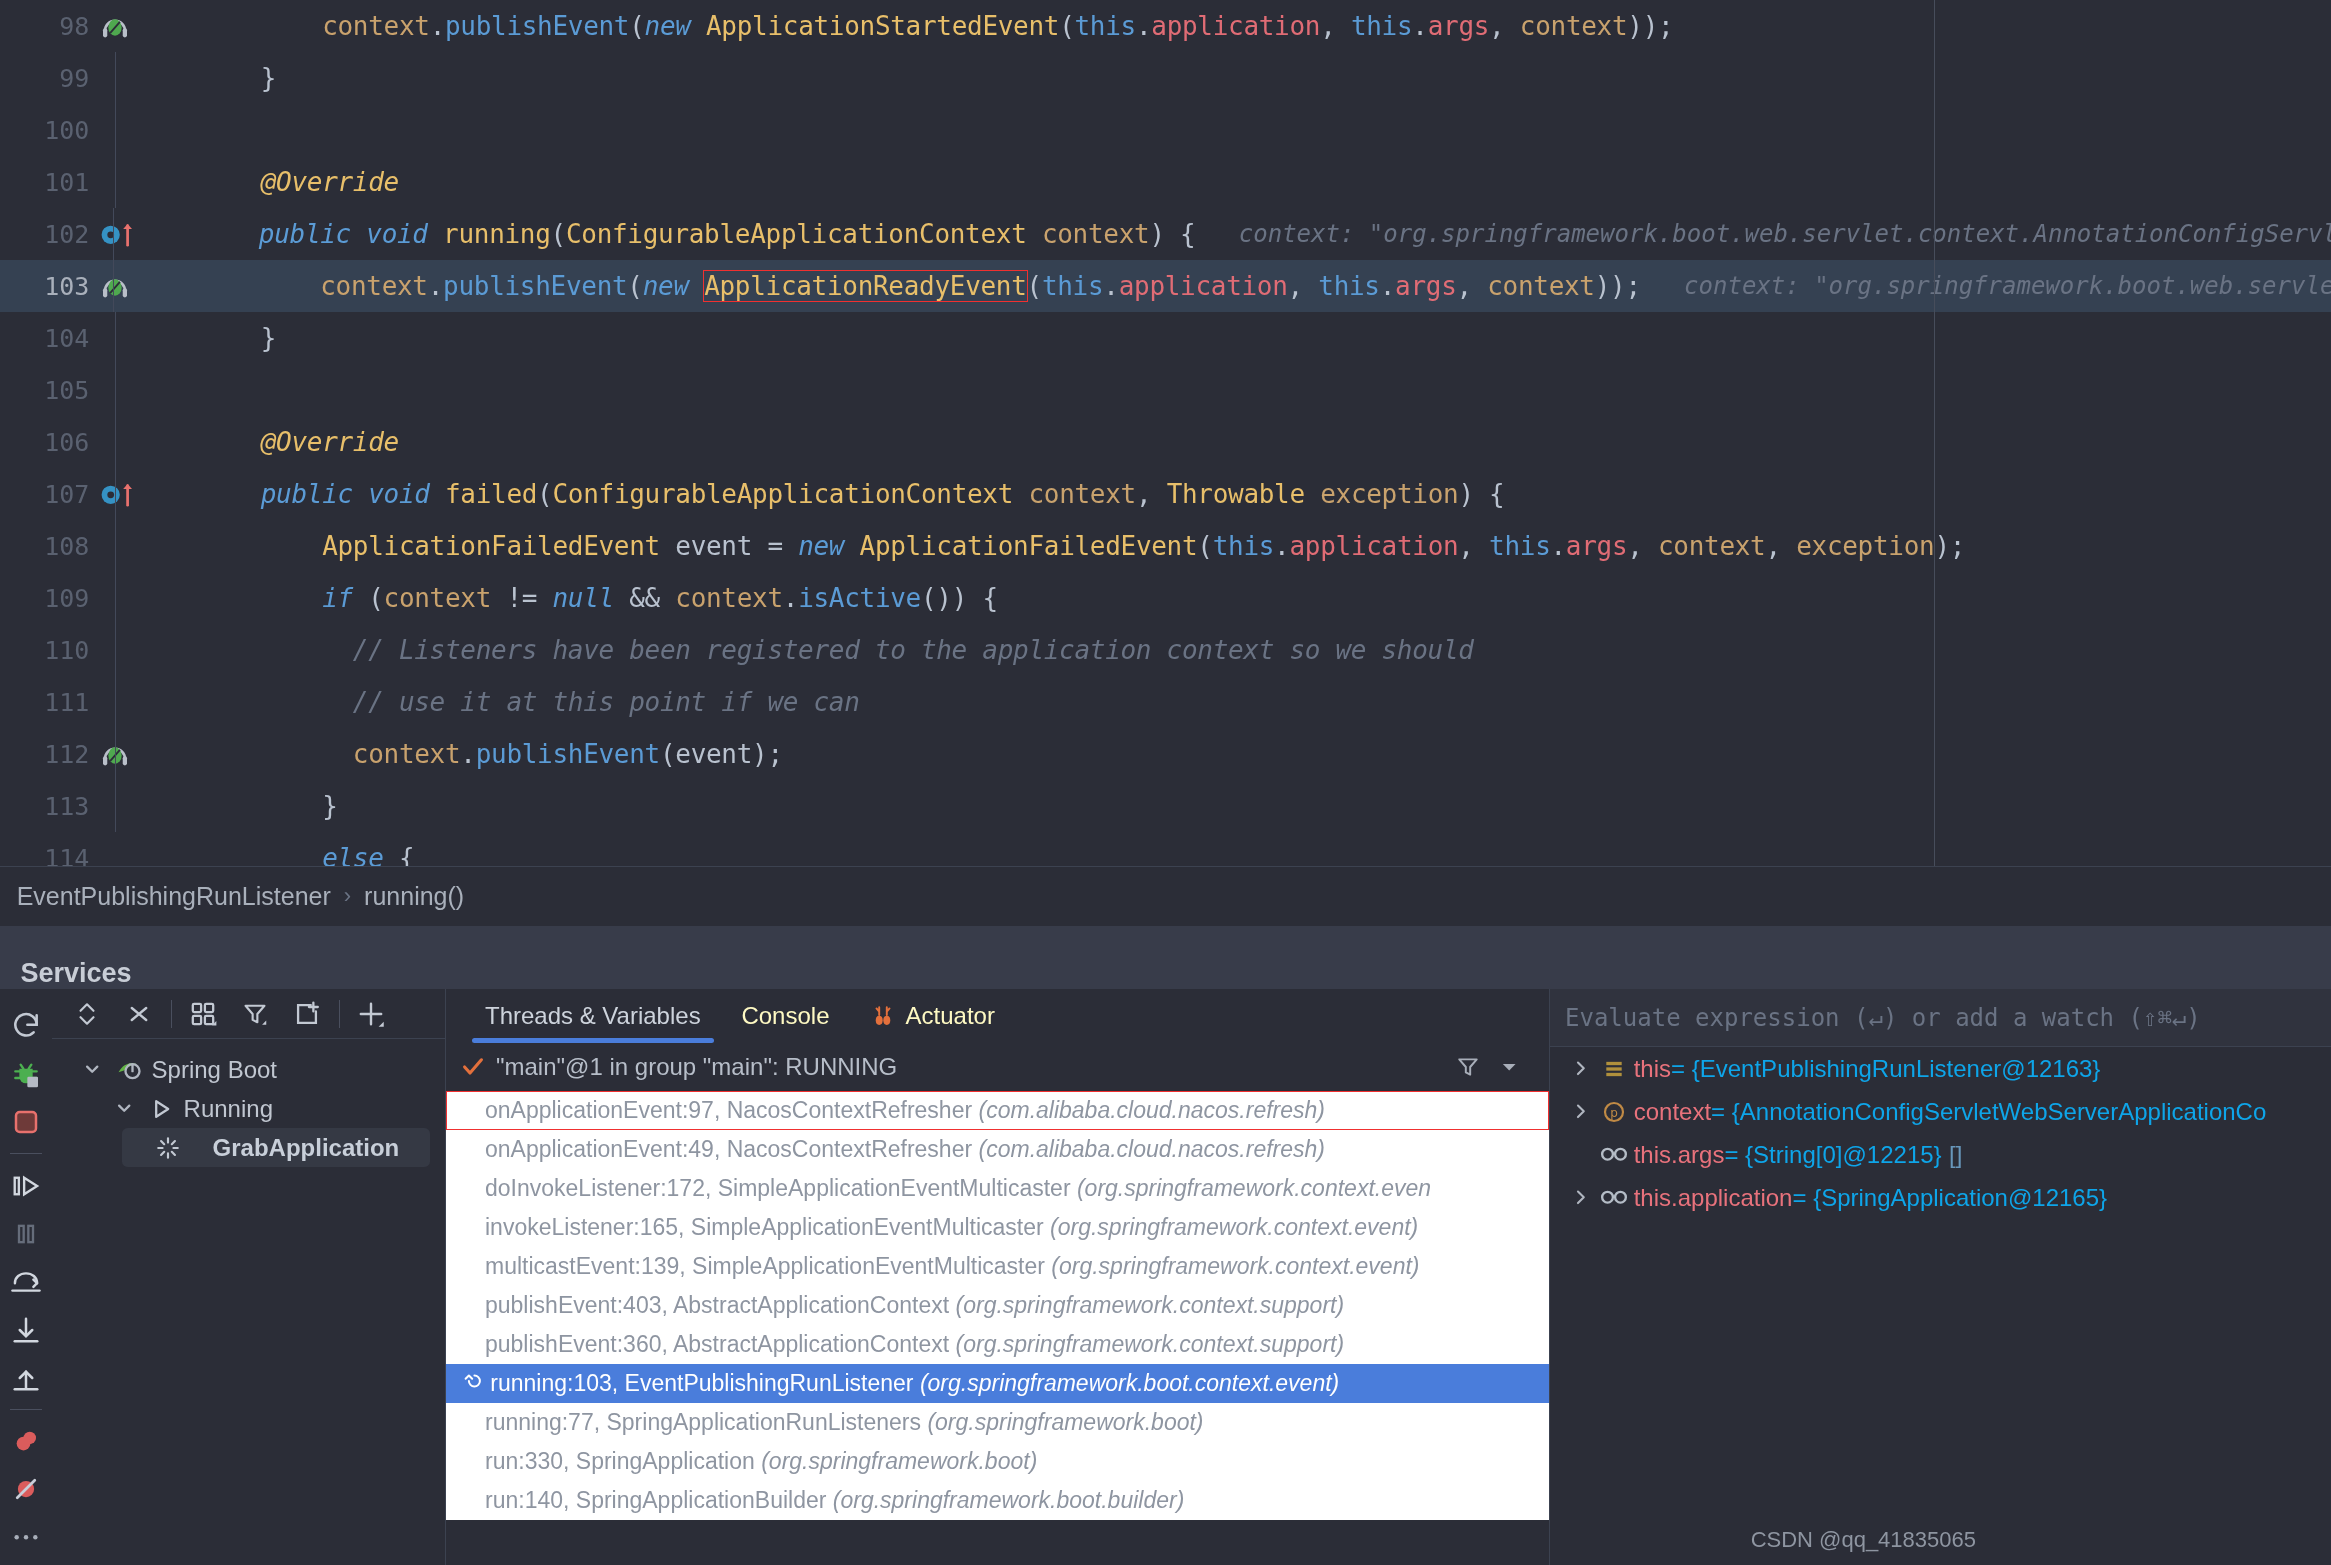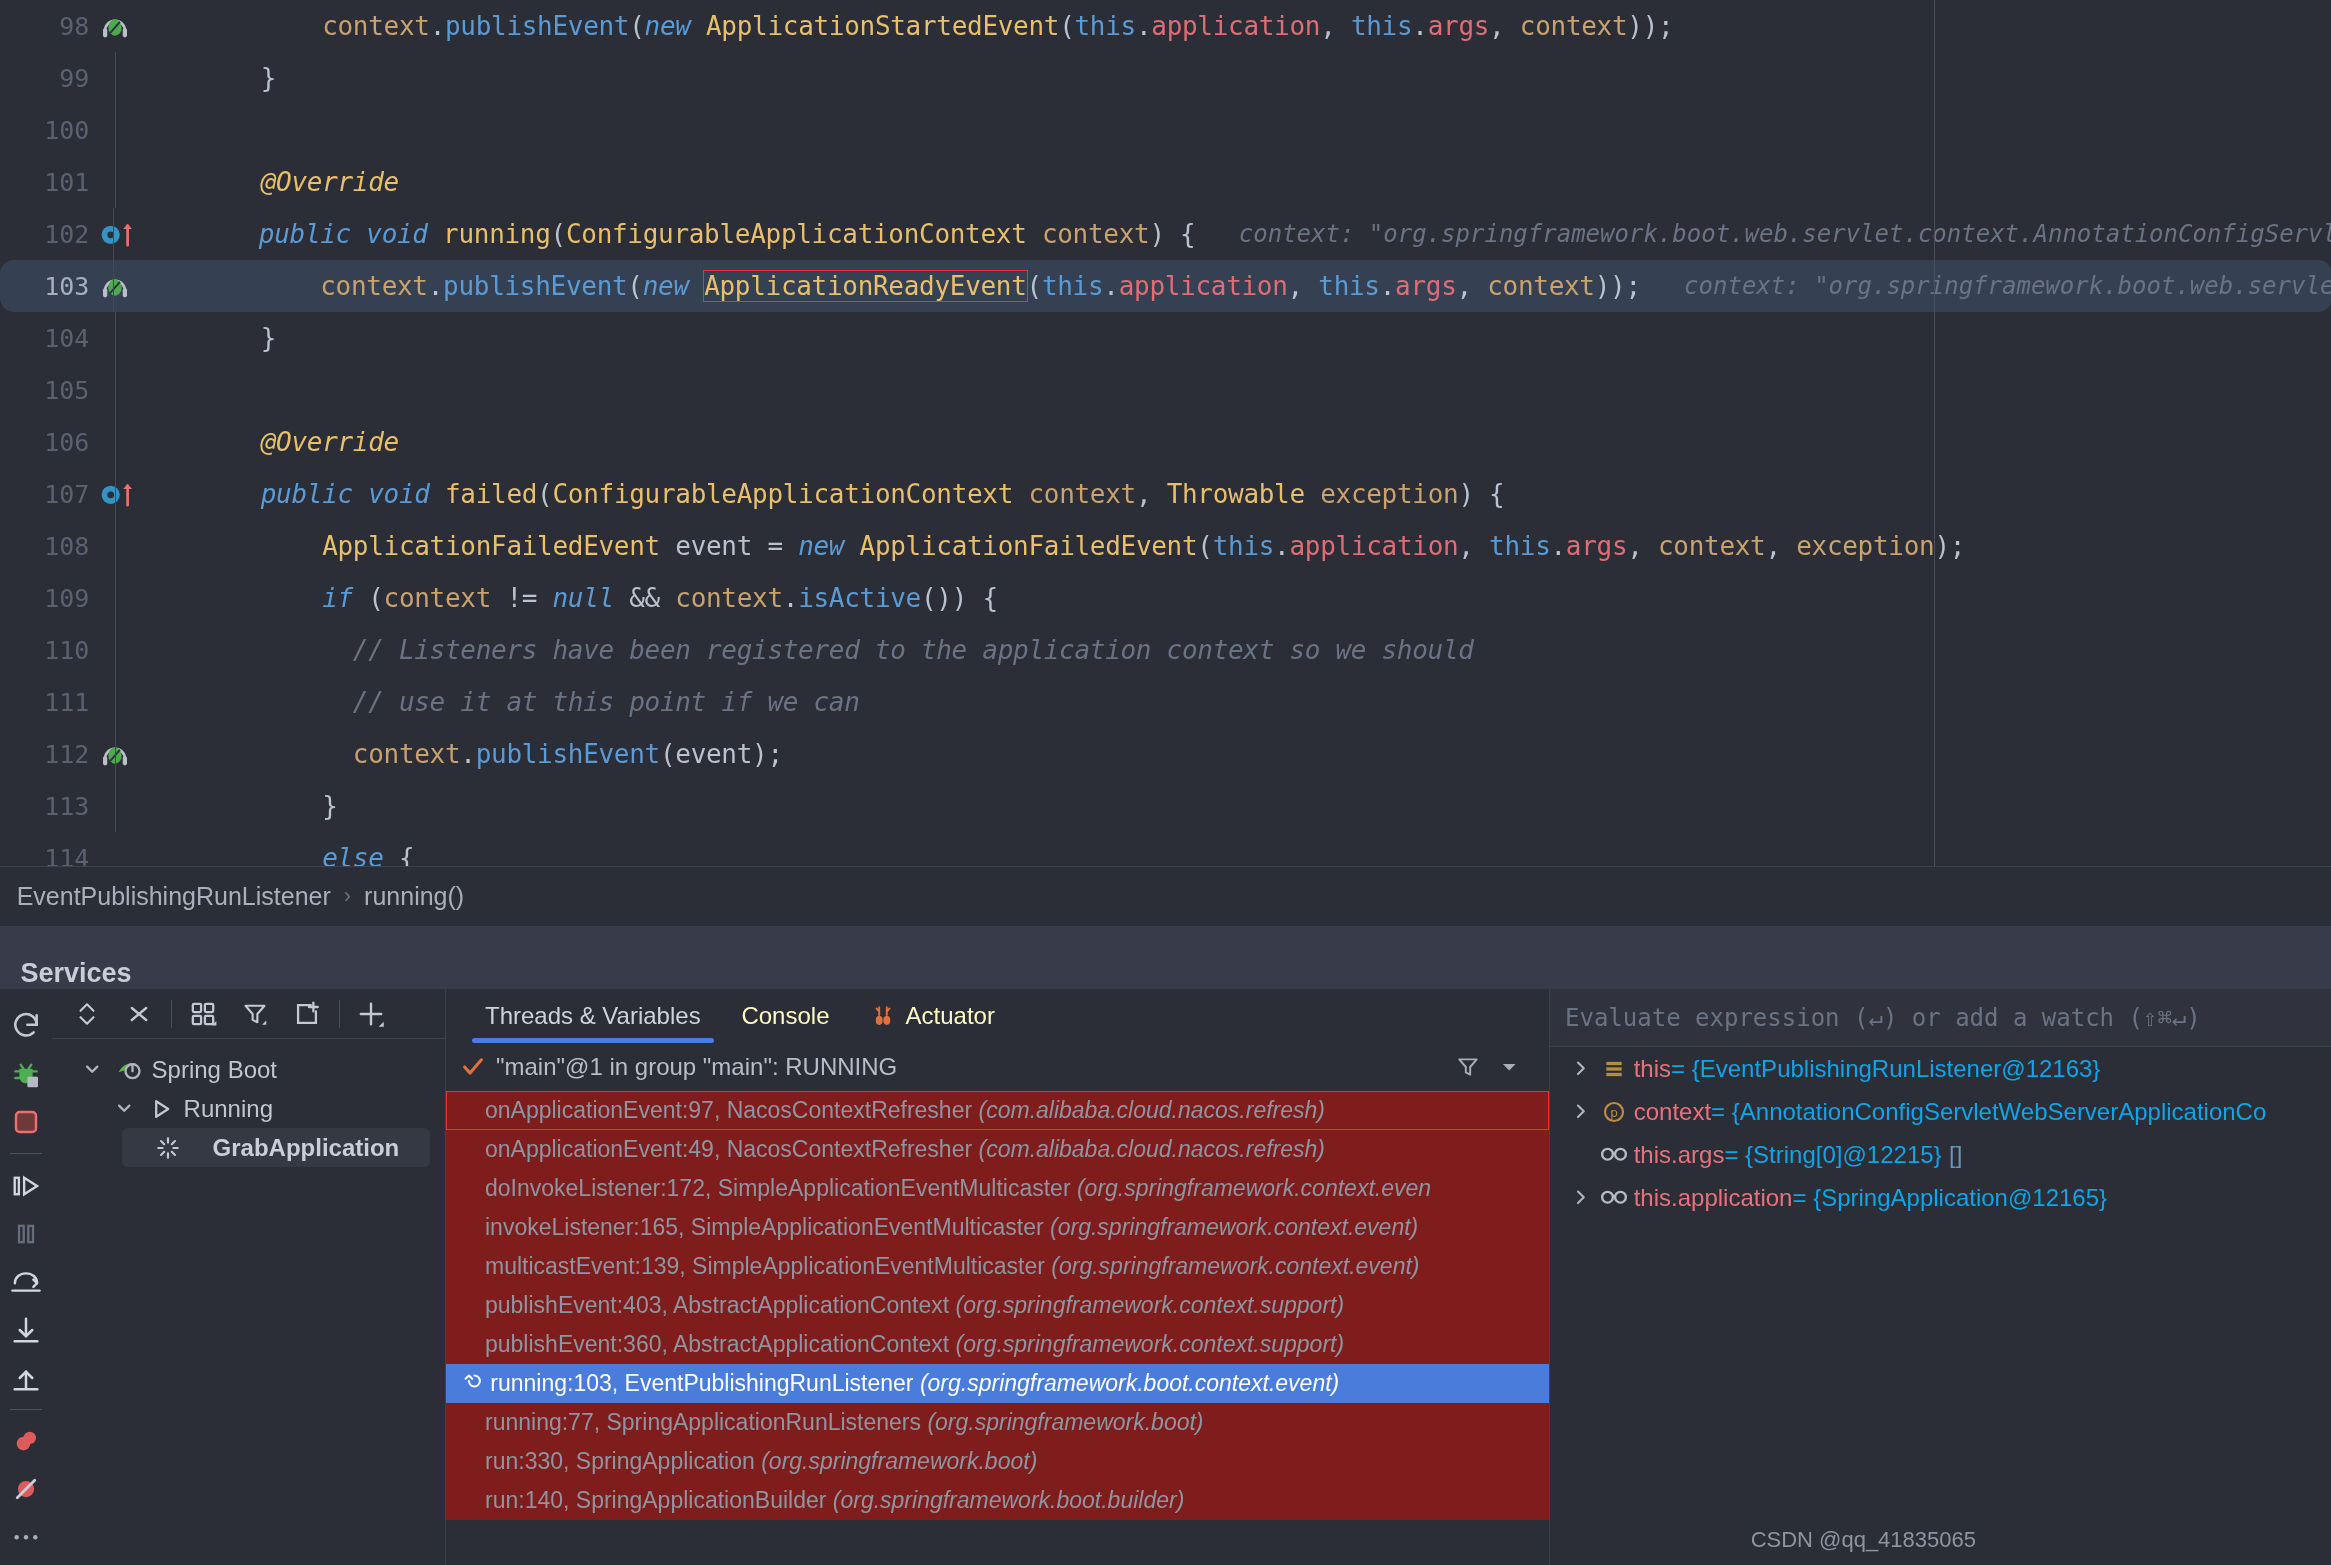--- a/index.html
+++ b/index.html
@@ -14,21 +14,21 @@
   
   .editor {
     position: absolute; left: 0; top: 0; width: 2332px; height: 866px;
     background: #2b2d37; overflow: hidden;
   }
   .code-rows { position: relative; }
   .crow {
     position: relative; height: 52px; display: flex; align-items: center;
     white-space: pre;
   }
-  .crow.current { background: #354152; border-radius: 14px; }
+  .crow.current { background: #354152; }
   .gutter {
     width: 93px; min-width: 93px; height: 52px;
     display: flex; align-items: center; justify-content: flex-end;
     padding-right: 3.7px; position: relative;
   }
   .lineno {
     color: #5a6170; font-family: "DejaVu Sans Mono", monospace;
     font-size: 25px; letter-spacing: 0px;
   }
   .crow.current .lineno { color: #a9b0bb; }
@@ -132,21 +132,21 @@
     content: ""; position: absolute; left: 7.4px; right: 7.4px; bottom: 0;
     height: 4.6px; background: #4a7ddb; border-radius: 2.8px;
   }
   .tab .tabico { margin-right: 9.3px; display: flex; }
   .thread-hdr {
     height: 48px; display: flex; align-items: center; padding: 0 15px;
     font-size: 24px; color: #b7bec9; background: #2b2d37;
   }
   .thread-hdr .chk { margin-right: 11px; display: flex; }
   .thread-hdr .spacer { flex: 1; }
-  .frames-list { background: #7f1d1d; height: 436px; overflow: hidden; }
+  .frames-list { background: #ffffff; height: 436px; overflow: hidden; }
   .frame {
     height: 39px; display: flex; align-items: center; padding-left: 39px;
     font-size: 23px; color: #8e95a1; white-space: nowrap; position: relative;
   }
   .frame i { font-style: italic; }
   .frame.sel { background: #4a7ddb; color: #ffffff; padding-left: 13px; }
   .frame.sel .arrowico { margin-right: 9.3px; }
   .frame.boxedred { outline: 1.9px solid #f03030; outline-offset: -1.9px; }
   .frame.last { background: #2b2d37; color: #c4cad4; }
   .frame.last i { color: #9aa1ad; }

